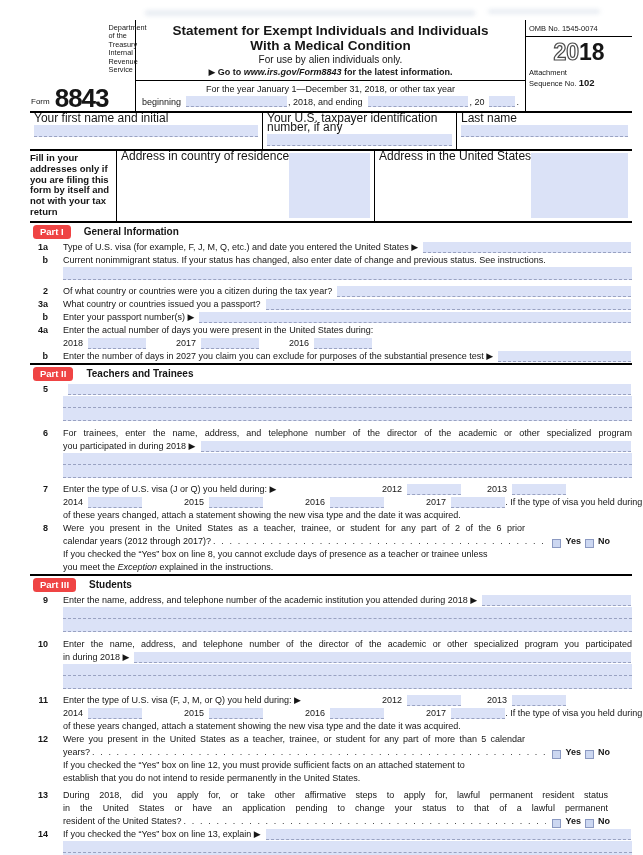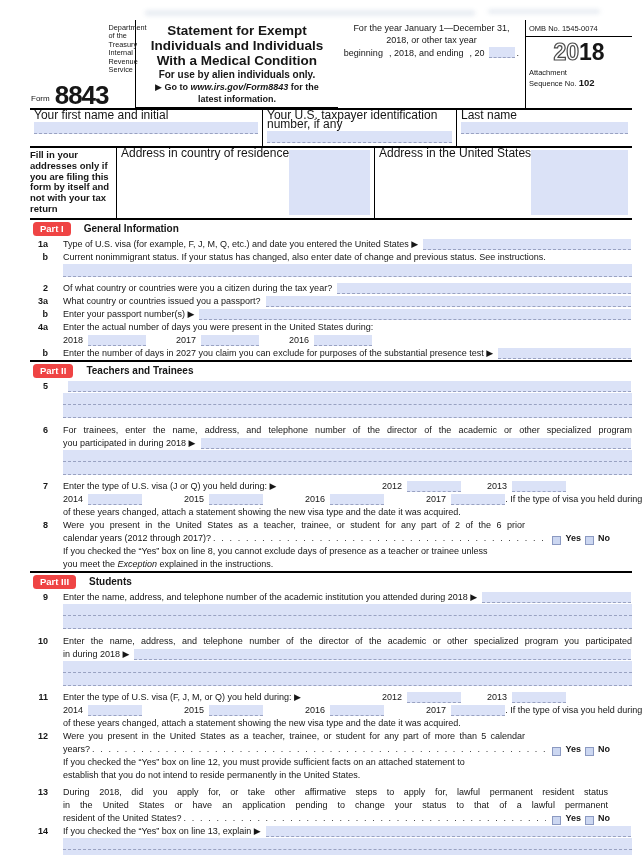--- a/index.html
+++ b/index.html
@@ -8,24 +8,24 @@
   .page{position:relative;width:643px;height:855px;padding:20px 11px 0 30px;overflow:hidden}
   .ghost{position:absolute;background:#e9edf3;filter:blur(2px);border-radius:2px}
 
   
   .header{display:flex;border-bottom:2px solid #000}
   .h-left{width:106px;flex:none;border-right:1px solid #000;display:flex;flex-direction:row;justify-content:space-between;padding:4px 3px 2px 0}
   .form-line{display:flex;align-items:flex-end;gap:5px;padding-left:1px}
   .form-word{font-size:8px;padding-bottom:3px}
   .form-num{font-size:26px;font-weight:bold;line-height:21px;letter-spacing:-1px}
   .dept{font-size:7.3px;line-height:8.4px}
-  .h-center{flex:1;display:flex;flex-direction:row;border-right:1px solid #000;min-width:0}
+  .h-center{flex:1;display:flex;flex-direction:column;border-right:1px solid #000;min-width:0}
   .title-block{text-align:center;padding:3px 8px 2px;border-bottom:1px solid #000}
   .t1{font-size:13.5px;font-weight:bold;line-height:15px}
-  .t2{font-size:10px;font-weight:bold;line-height:12px;margin-top:1px}
+  .t2{font-size:10px;font-weight:normal;line-height:12px;margin-top:1px}
   .t3{font-size:9px;font-weight:bold;line-height:12px}
   .t3 .url{font-style:italic}
   .taxyear{font-size:9px;padding:2px 6px 3px}
   .ty1{text-align:center;line-height:12px}
   .ty2{display:flex;align-items:flex-end;line-height:12px;margin-top:1px}
   .ty2 .lbl{white-space:nowrap}
   .h-right{width:106px;flex:none;display:flex;flex-direction:column;font-size:7.5px}
   .omb{padding:4px 3px 3px;border-bottom:1px solid #000;white-space:nowrap}
   .bigyear{text-align:center;font-size:23px;font-weight:bold;line-height:24px;padding:3px 0 1px;letter-spacing:0}
   .y-outline{color:#fff;-webkit-text-stroke:1.2px #4a4a4a}

